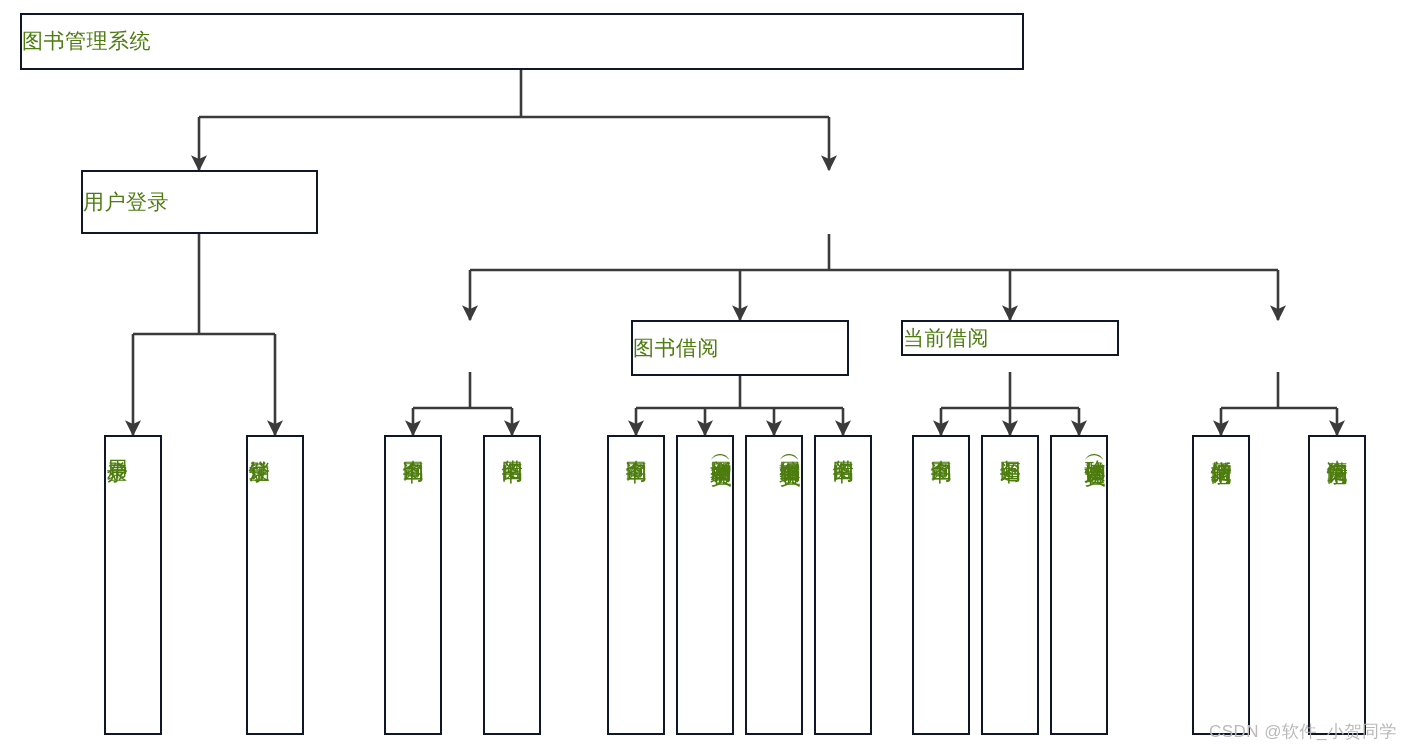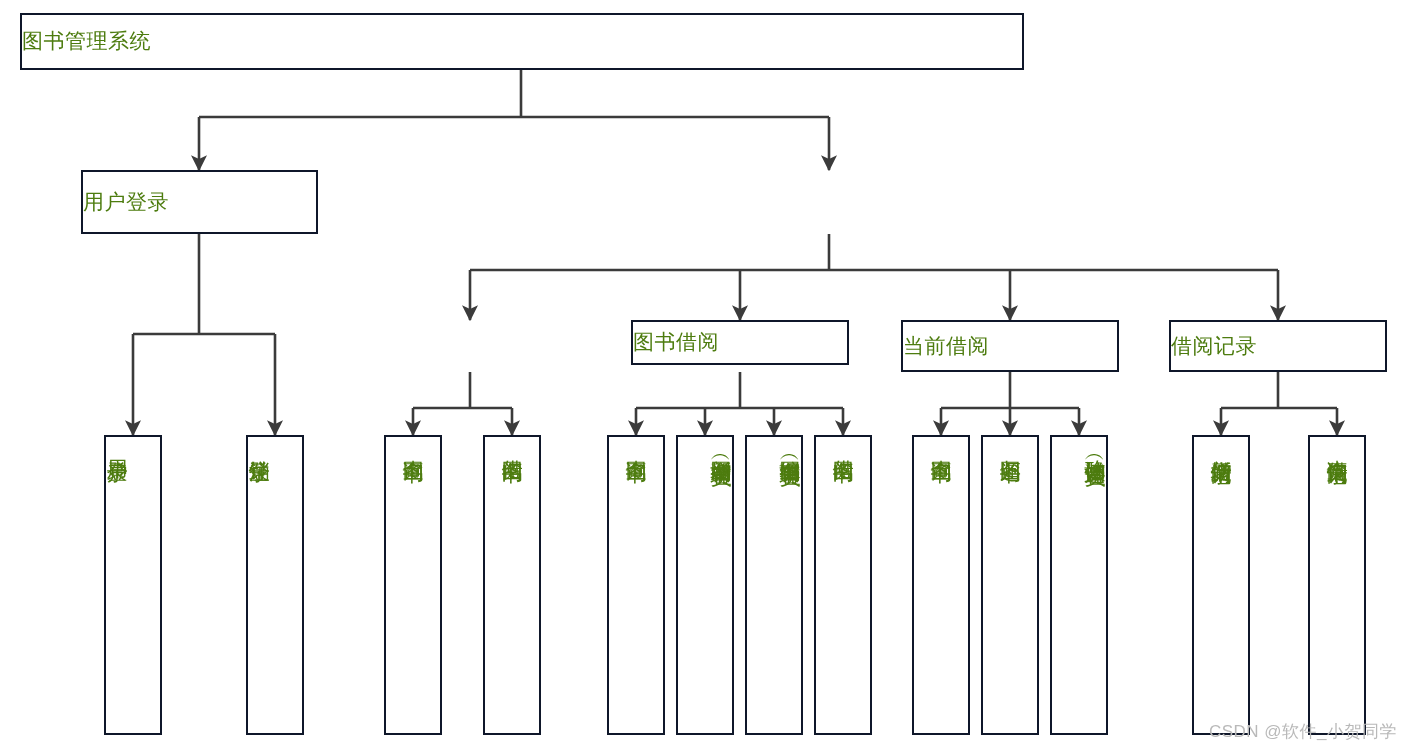--- a/index.html
+++ b/index.html
@@ -131,31 +131,28 @@
   <div class="node horiz" style="left:20px; top:13px; width:1004px; height:57px;">
     <span class="node-label">图书管理系统</span>
   </div>
 
   <div class="node horiz" style="left:81px; top:170px; width:237px; height:64px;">
     <span class="node-label">用户登录</span>
   </div>
 
 
 
-  <div class="node horiz" style="left:631px; top:320px; width:218px; height:45px;">
+  <div class="node horiz" style="left:631px; top:320px; width:218px; height:56px;">
     <span class="node-label">图书借阅</span>
   </div>
 
-  <div class="node horiz" style="left:901px; top:320px; width:218px; height:52px;">
+  <div class="node horiz" style="left:901px; top:320px; width:218px; height:36px;">
     <span class="node-label">当前借阅</span>
   </div>
 
-  <div class="node horiz" style="left:1169px; top:320px; width:218px; height:52px;">
-    <span class="node-label">借阅记录</span>
-  </div>
 
   <div class="node vert bottomish" style="left:104px; top:435px; width:58px; height:300px;">
     <span class="node-label">用户登录</span>
   </div>
 
   <div class="node vert bottomish" style="left:246px; top:435px; width:58px; height:300px;">
     <span class="node-label">注销登录</span>
   </div>
 
   <div class="node vert centerish" style="left:384px; top:435px; width:58px; height:300px;">

